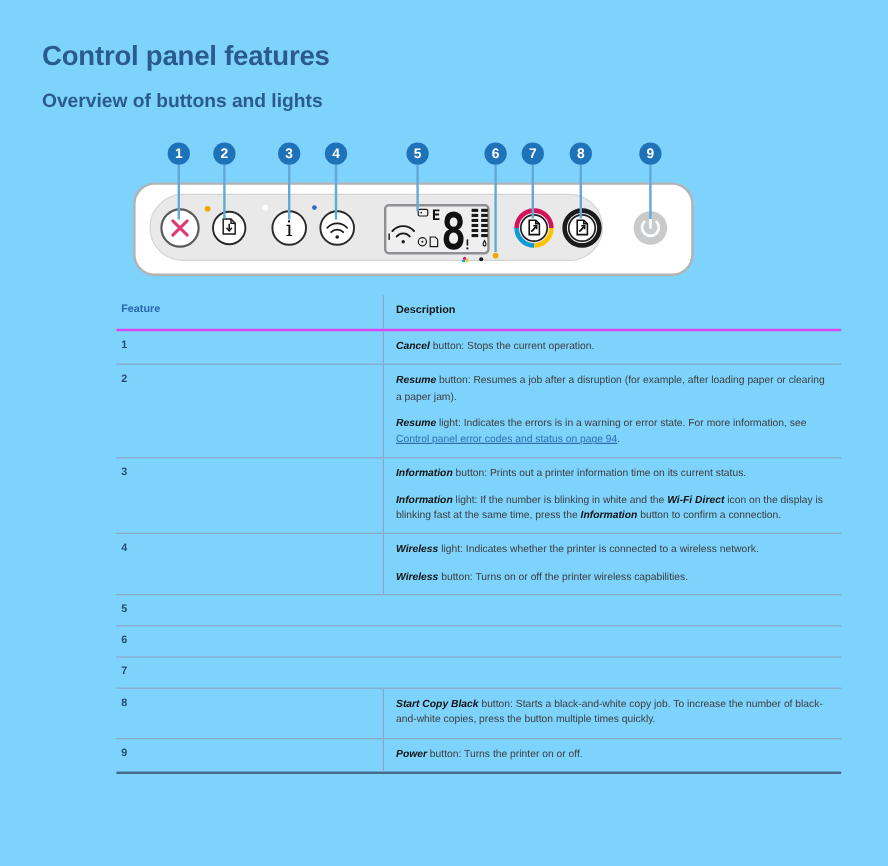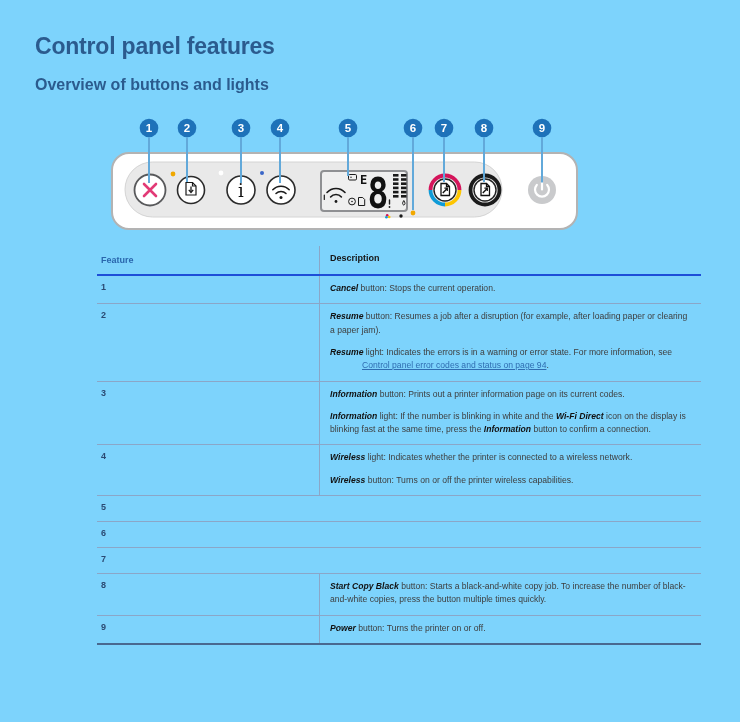--- a/index.html
+++ b/index.html
@@ -4,30 +4,30 @@
 <style>
   html,body{margin:0;padding:0;background:#ffffff;}
   body{width:740px;height:722px;font-family:"Liberation Sans",sans-serif;position:relative;}
   .page{position:absolute;inset:0;overflow:hidden;background:#7dd3fc;}
   h1.title{margin:33px 0 0 35px;font-size:23px;font-weight:bold;color:#2b5b8e;letter-spacing:-0.2px;}
   h2.subtitle{margin:16px 0 0 35px;font-size:16px;font-weight:bold;color:#2b5b8e;}
   svg.diagram{display:block;margin-top:18px;}
   
   .ftable{margin:4px 0 0 97px;width:604px;font-size:8.6px;line-height:1.55;color:#3d3d3d;}
   .trow{display:flex;border-bottom:1px solid #8ba6c7;}
-  .thead{border-bottom:2px solid #1d4ed8;align-items:flex-end;}
+  .thead{border-bottom:2px solid #d946ef;}
   .cf{flex:0 0 212px;padding:5px 6px 6px 4px;}
   .cd{flex:1;border-left:1px solid #8ba6c7;padding:6px 13px 8px 10px;}
   .thead .cf{color:#2a66ad;font-weight:bold;font-size:9px;}
   .thead .cd{color:#161616;font-weight:bold;font-size:9px;}
   .num{color:#2b4a73;font-weight:bold;font-size:9px;}
   .cd p{margin:0 0 9px 0;}
   .cd p:last-child{margin-bottom:0;}
   .b{font-weight:bold;color:#111;font-style:italic;}
-  a.doclink{color:#2f6db1;text-decoration:underline;cursor:pointer;margin-left:32px;}
+  a.doclink{color:#2f6db1;text-decoration:underline;cursor:pointer;}
   #tbody .trow:last-child{border-bottom:2px solid #49688f;}
 </style>
 </head>
 <body>
 
 <div class="page">
 
   <h1 class="title">Control panel features</h1>
   <h2 class="subtitle">Overview of buttons and lights</h2>
 
@@ -221,21 +221,21 @@
         <div class="trow">
           <div class="cf num">2</div>
           <div class="cd">
             <p><span class="b">Resume</span><span> button: Resumes a job after a disruption (for example, after loading paper or clearing a paper jam).</span></p>
             <p><span class="b">Resume</span><span> light: Indicates the errors is in a warning or error state. For more information, see </span><a class="doclink" href="#">Control panel error codes and status on page 94</a><span>.</span></p>
           </div>
         </div>
         <div class="trow">
           <div class="cf num">3</div>
           <div class="cd">
-            <p><span class="b">Information</span><span> button: Prints out a printer information page on its current codes.</span></p>
+            <p><span class="b">Information</span><span> button: Prints out a printer information time on its current status.</span></p>
             <p><span class="b">Information</span><span> light: If the number is blinking in white and the </span><span class="b">Wi-Fi Direct</span><span> icon on the display is blinking fast at the same time, press the </span><span class="b">Information</span><span> button to confirm a connection.</span></p>
           </div>
         </div>
         <div class="trow">
           <div class="cf num">4</div>
           <div class="cd">
             <p><span class="b">Wireless</span><span> light: Indicates whether the printer is connected to a wireless network.</span></p>
             <p><span class="b">Wireless</span><span> button: Turns on or off the printer wireless capabilities.</span></p>
           </div>
         </div>

